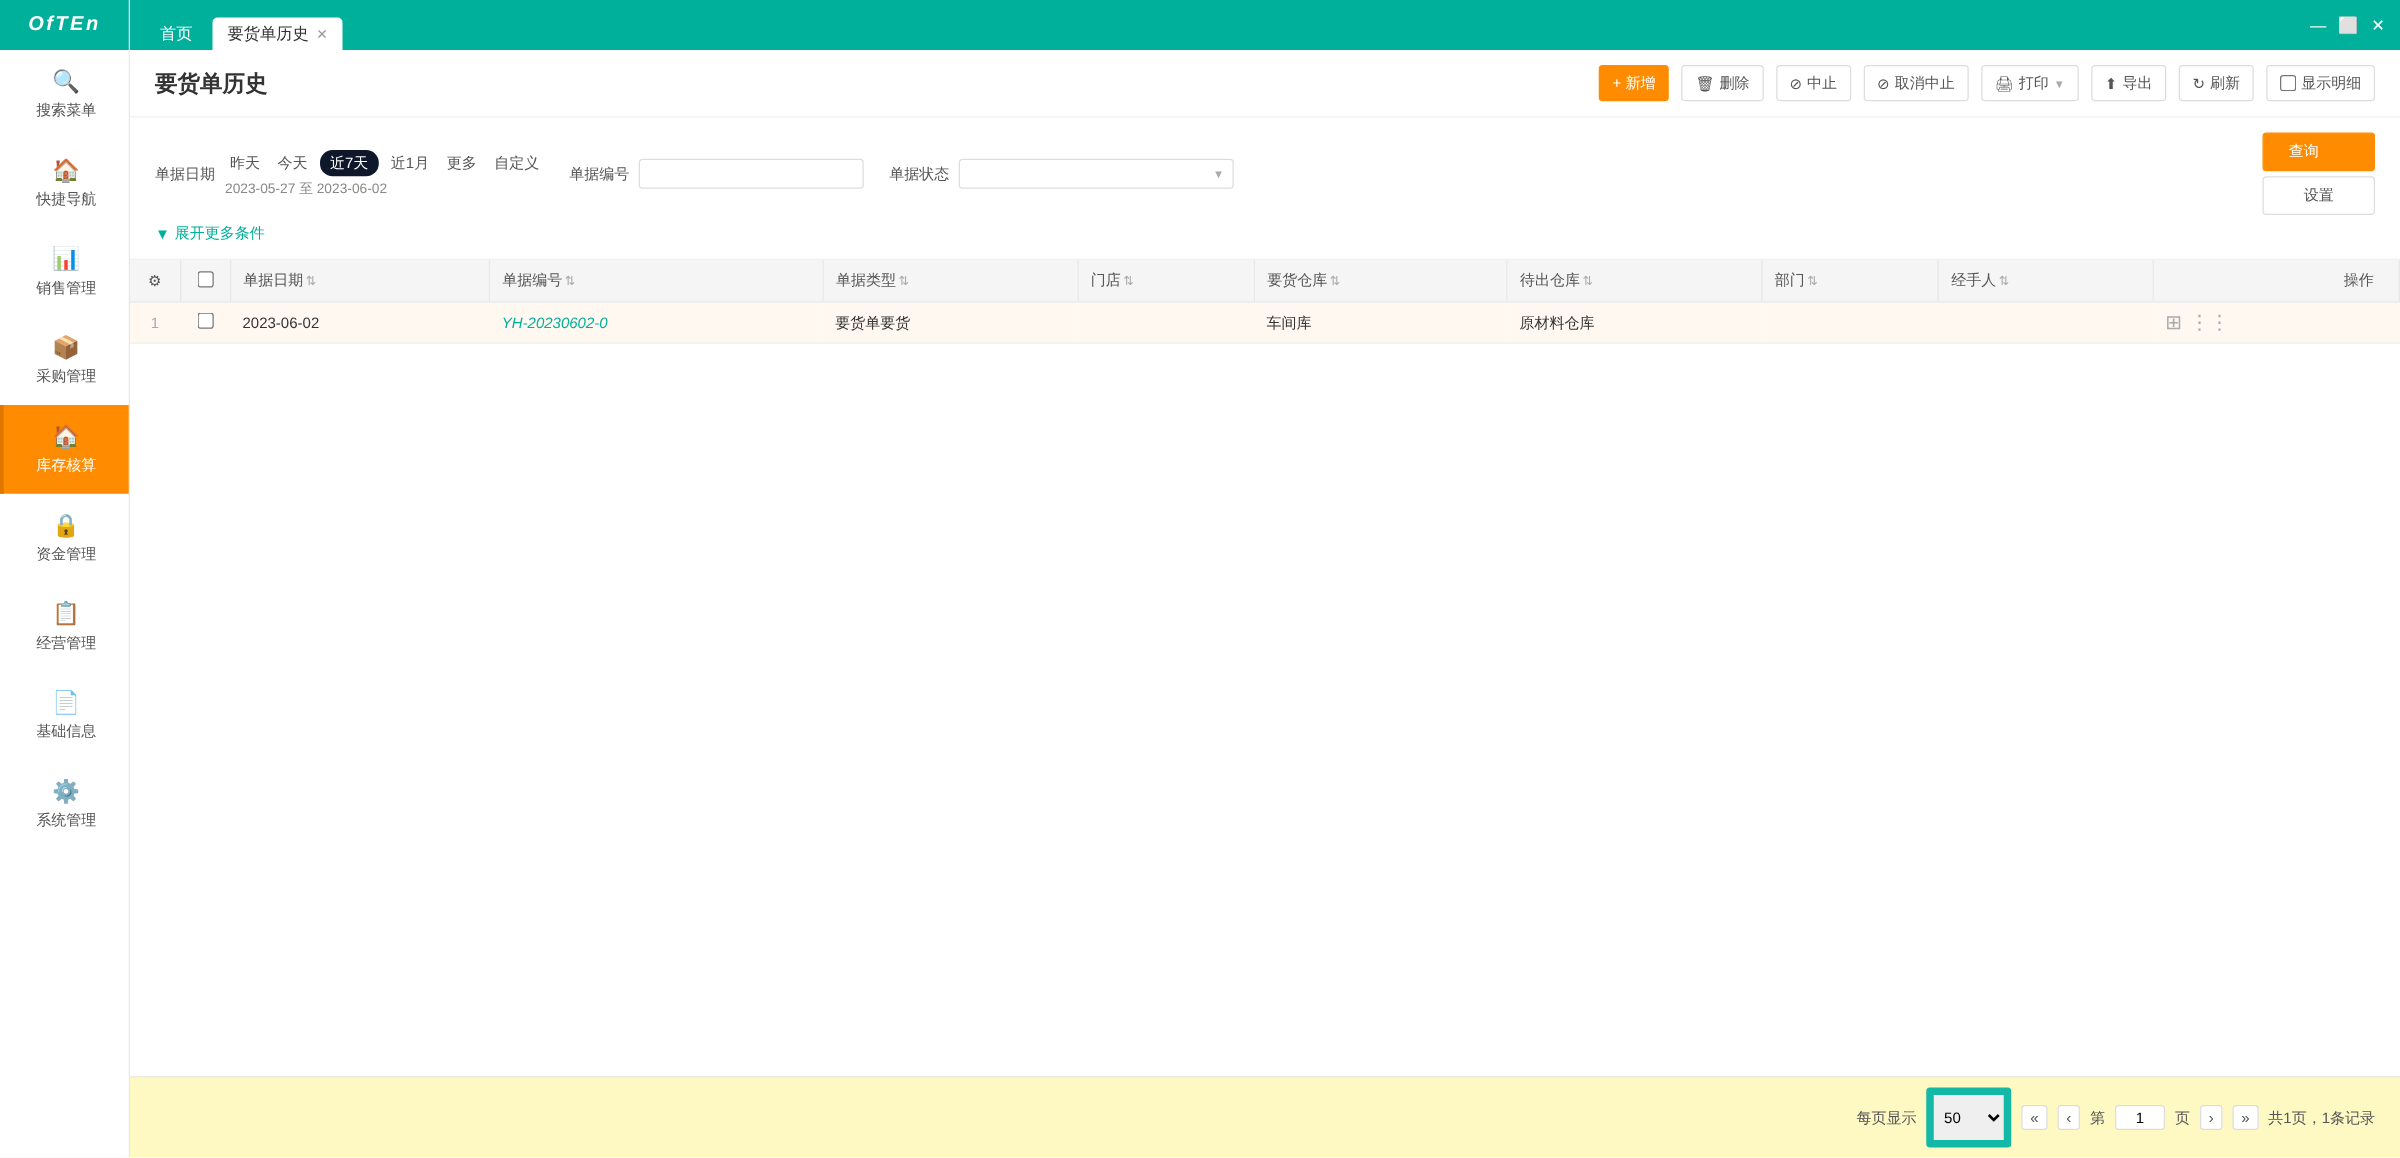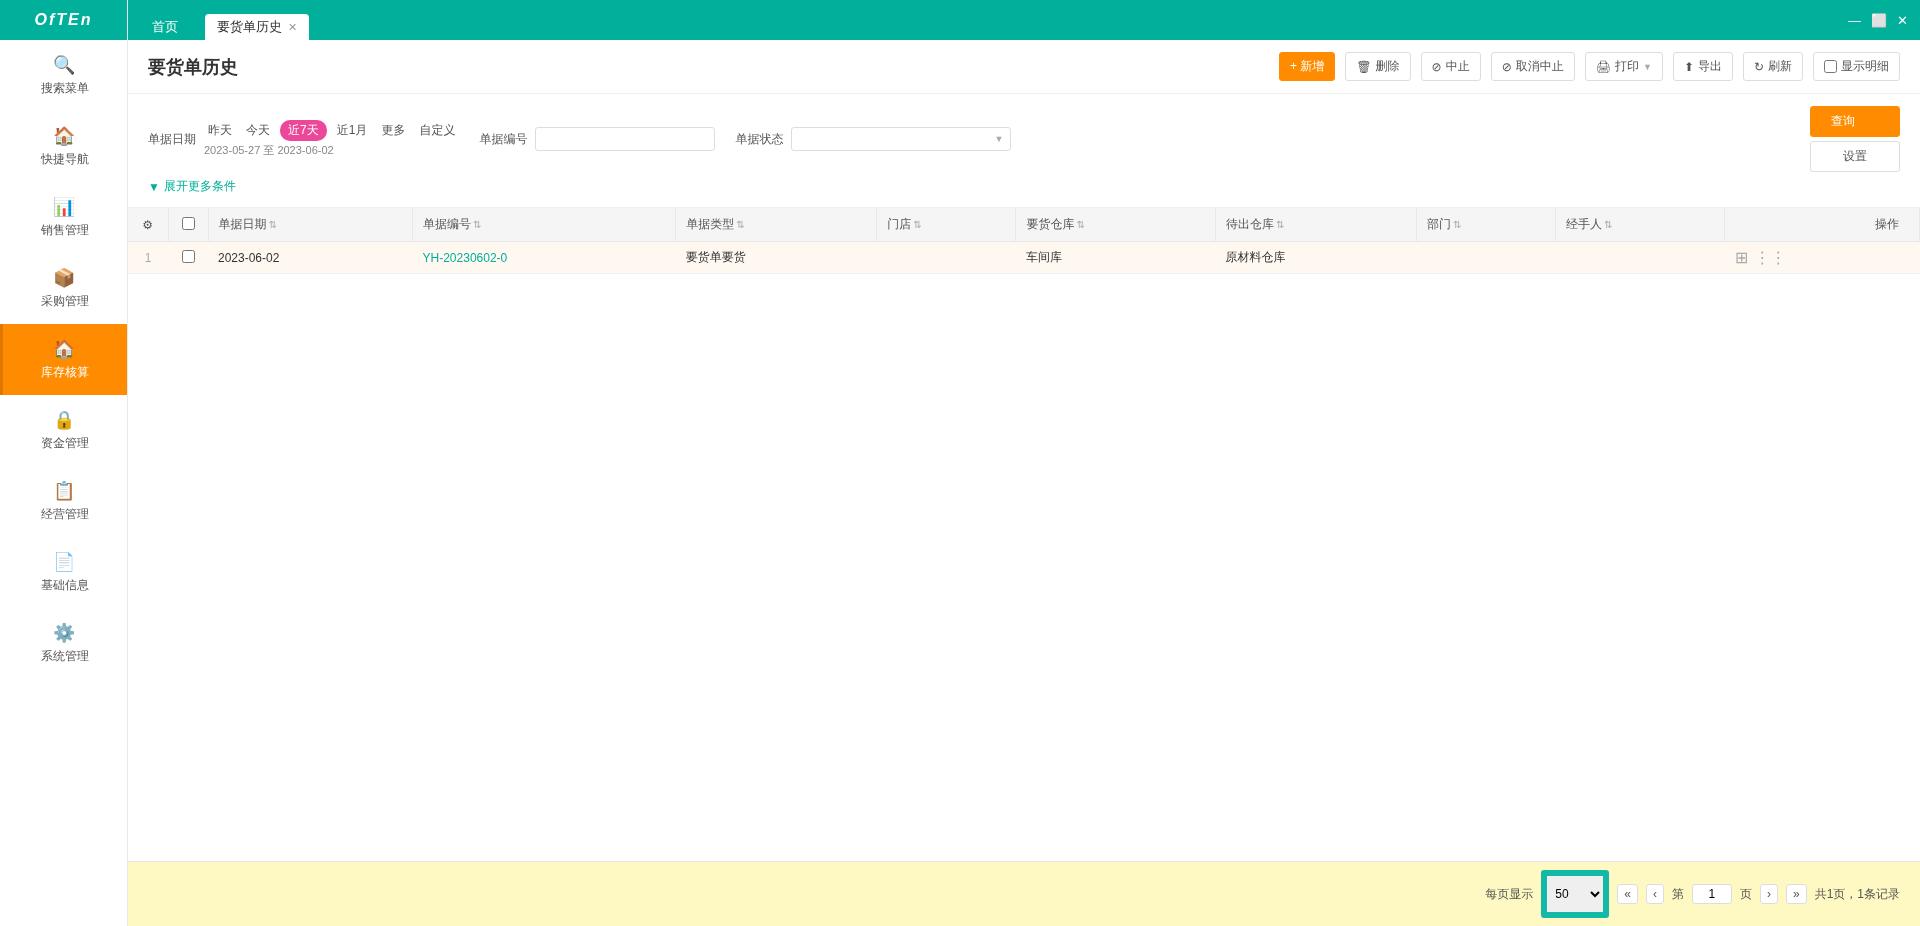--- a/index.html
+++ b/index.html
@@ -1,20 +1,20 @@
 <!DOCTYPE html>
 <html><head>
   <meta charset="utf-8">
   <style>
     * { box-sizing: border-box; margin: 0; padding: 0; }
     body { font-family: 'Microsoft YaHei', Arial, sans-serif; font-size: 13px; background: #f5f5f5; display: flex; height: 926px; overflow: hidden; }
 
     
     .sidebar {
-      width: 128px;
+      width: 104px;
       background: #fff;
       border-right: 1px solid #e8e8e8;
       display: flex;
       flex-direction: column;
       height: 100%;
       flex-shrink: 0;
     }
     .sidebar-item {
       display: flex;
       flex-direction: column;
@@ -166,21 +166,21 @@
       gap: 6px;
     }
     .date-opt {
       font-size: 12px;
       color: #555;
       cursor: pointer;
       padding: 1px 4px;
       border-radius: 3px;
     }
     .date-opt.active {
-      background: #ec4899;
+      background: #0f172a;
       color: #fff;
       border-radius: 10px;
       padding: 2px 8px;
     }
     .date-range {
       font-size: 11px;
       color: #888;
       margin-top: 2px;
     }
     .filter-input {
@@ -256,21 +256,21 @@
       font-size: 12px;
     }
     th .sort-icon { color: #aaa; font-size: 10px; margin-left: 2px; }
     td {
       padding: 6px 10px;
       border-bottom: 1px solid #f0f0f0;
       color: #333;
       font-size: 12px;
     }
     tr.highlighted { background: #fff8f0; }
-    .link-text { color: #00b09b; cursor: pointer; text-decoration: none; }
+    .link-text { color: #00b09b; cursor: pointer; text-decoration: none; font-style: italic; }
     .action-icons { display: flex; gap: 6px; align-items: center; }
     .action-icon { font-size: 16px; cursor: pointer; color: #aaa; }
 
     
     .th-settings { width: 40px; text-align: center; }
     .checkbox-col { width: 40px; text-align: center; }
 
     
     .footer-summary {
       border-top: 1px solid #e8e8e8;
@@ -382,21 +382,21 @@
       <div class="sidebar-item">
     <span class="icon">⚙️</span>
     <span>系统管理</span>
   </div>
     </div>
 </div>
 
 <div class="main-area">
 
   <div class="top-bar">
-    <div id="tabs-container" style="display:flex;gap:15px;align-items:flex-end;height:100%;">
+    <div id="tabs-container" style="display:flex;gap:4px;align-items:flex-end;height:100%;">
         <div class="tab home">
           <span>首页</span>
         </div>
         <div class="tab active">
           <span>要货单历史</span>
           <span class="close-btn">✕</span>
         </div>
       </div>
     <div class="top-bar-right">
       <span>—</span>

